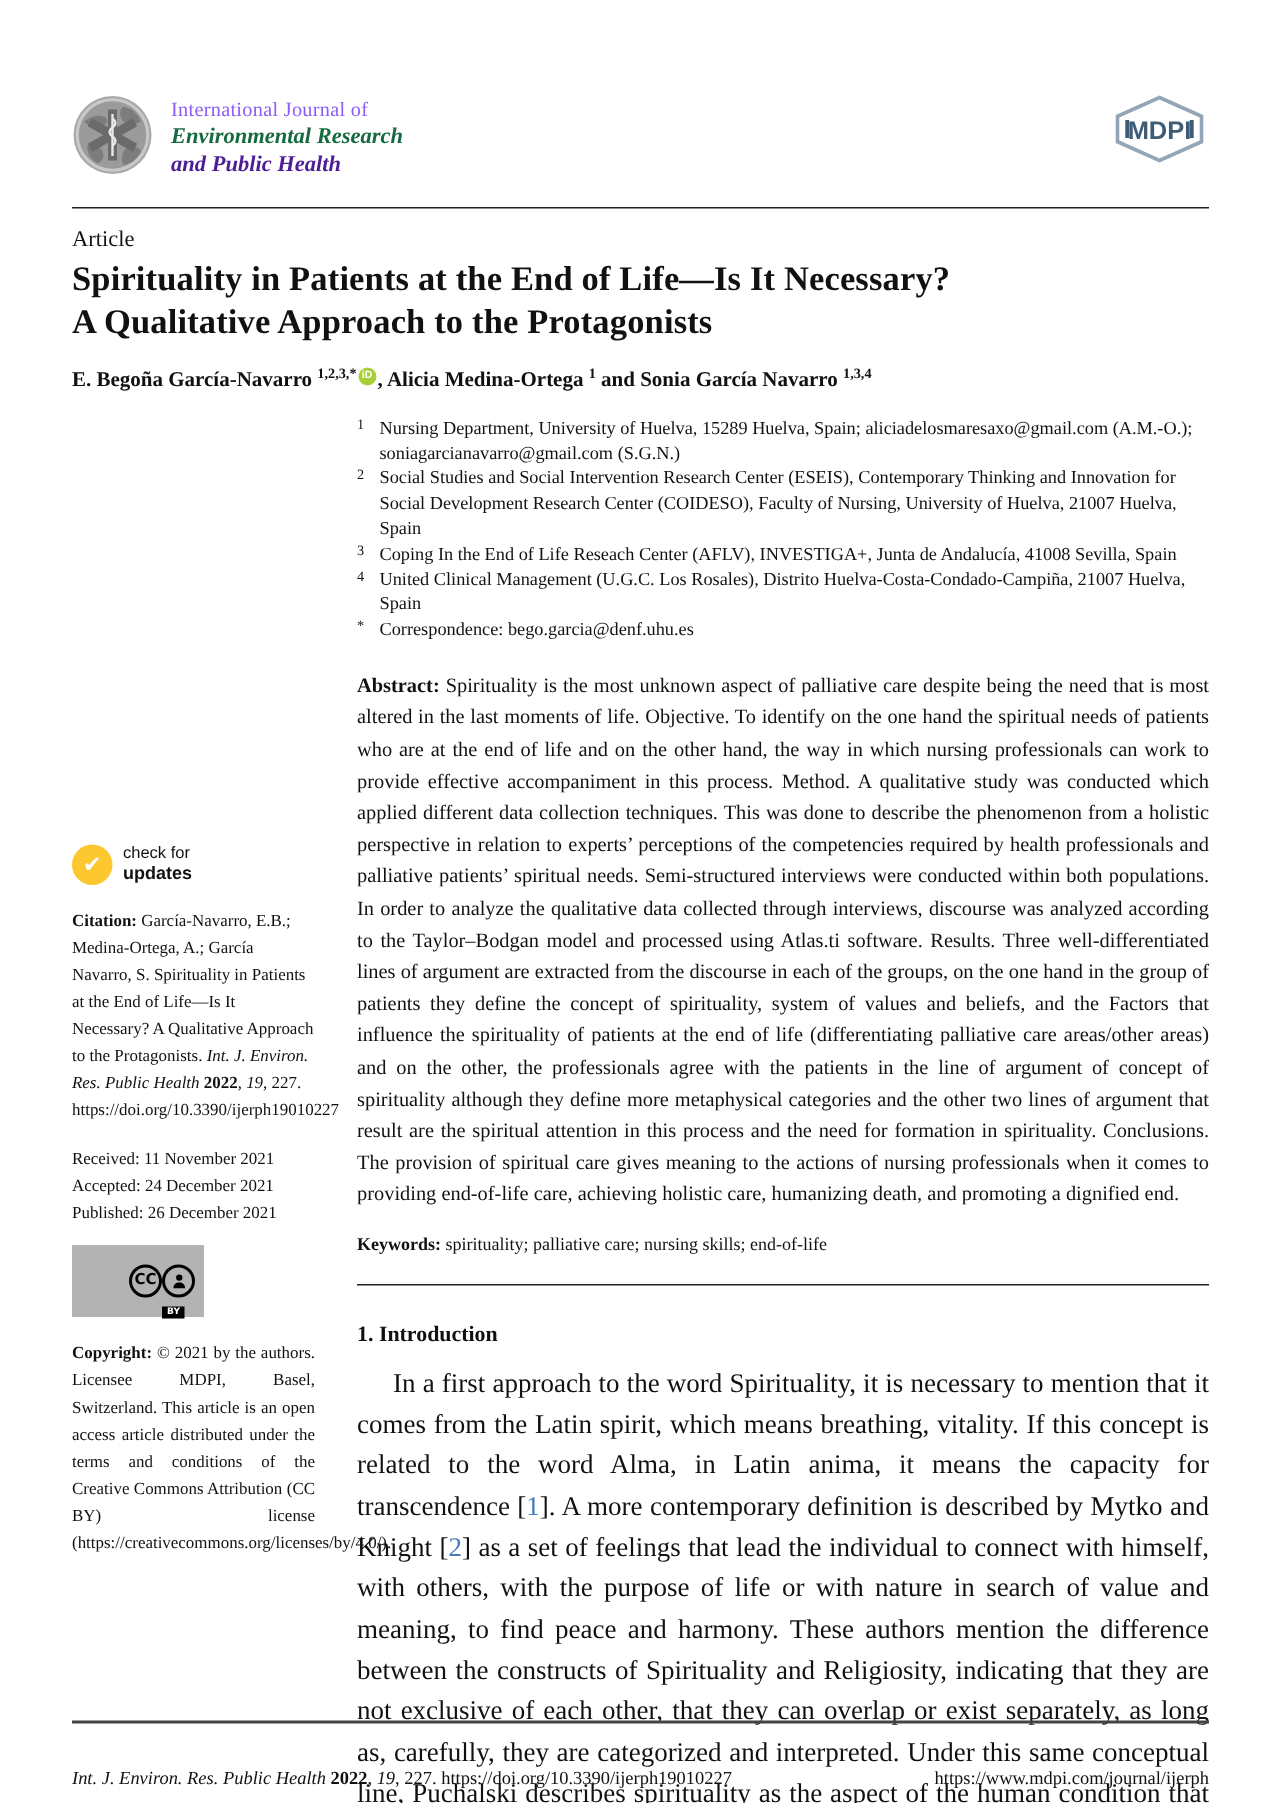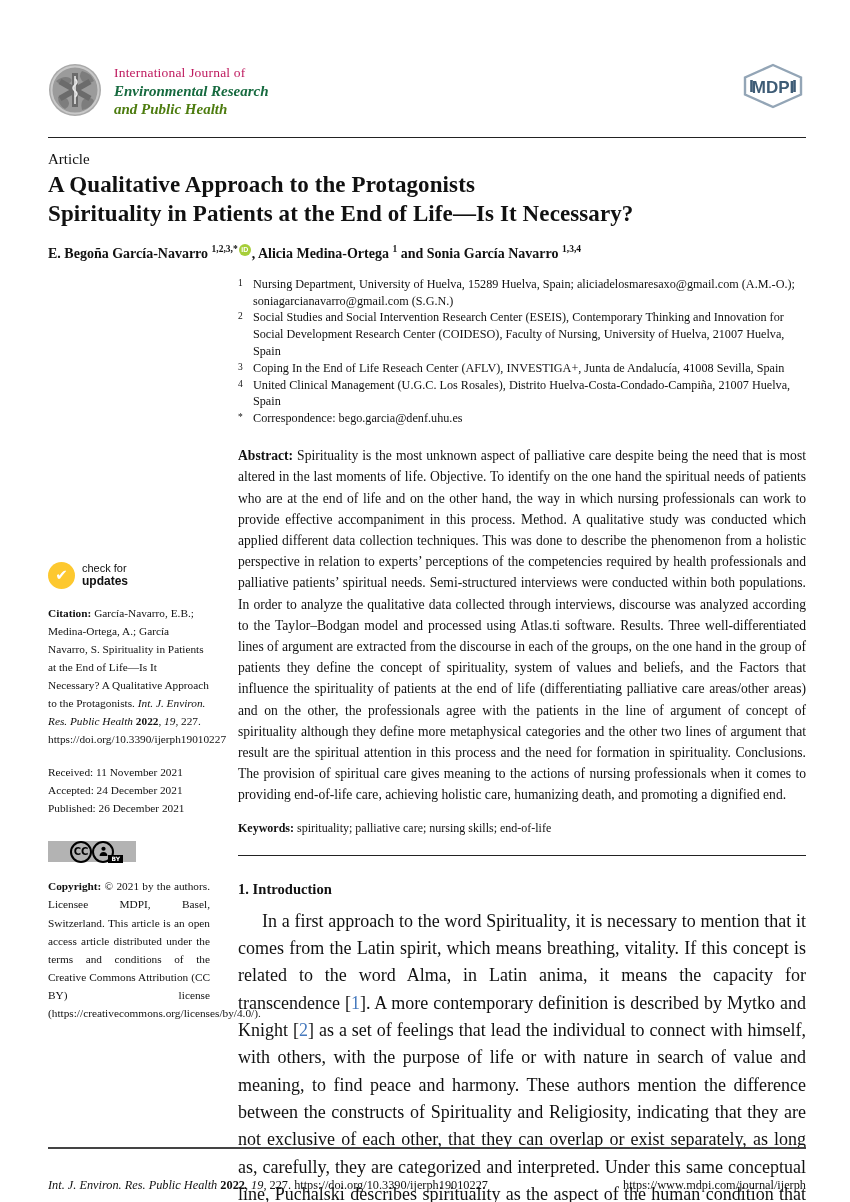--- a/index.html
+++ b/index.html
@@ -6,21 +6,21 @@
   html,body { background:#888; }
   .page {
     position:relative; width:850px; height:1202px; background:#ffffff;
     margin:0 auto; font-family:"Liberation Serif", serif; color:#111;
     padding:63px 44px 0 48px; overflow:hidden;
   }
   
   .header-row { display:flex; justify-content:space-between; align-items:flex-start; }
   .brand { display:flex; align-items:center; gap:12px; }
   .journal-name { font-size:13.5px; line-height:1.25; }
-  .journal-name .jn1 { color:#be185d; letter-spacing:.2px; }
+  .journal-name .jn1 { color:#8b5cf6; letter-spacing:.2px; }
   .journal-name .jn2 { font-weight:bold; font-style:italic; font-size:15px; }
   .header-rule { border:none; border-top:1.4px solid #222; margin-top:16px; }
   
   .article-label { font-size:15px; margin-top:13px; }
   .paper-title { font-size:23px; font-weight:bold; line-height:1.24; margin-top:3px; letter-spacing:.1px; }
   .authors { font-size:14px; font-weight:bold; margin-top:16px; }
   .authors sup { font-size:9.5px; font-weight:bold; }
   .orcid {
     display:inline-block; width:12px; height:12px; border-radius:50%;
     color:#fff; font-family:"Liberation Sans", sans-serif; font-size:7px; font-weight:bold;
@@ -31,22 +31,22 @@
   .sidebar { width:162px; flex:0 0 162px; margin-right:28px; margin-top:286px; font-size:11.3px; line-height:1.6; }
   .main { flex:1; min-width:0; }
   
   .check-badge { display:flex; align-items:center; gap:7px; cursor:pointer; }
   .check-circle { width:27px; height:27px; border-radius:50%; color:#fff; font-size:15px; font-weight:bold;
     display:flex; align-items:center; justify-content:center; font-family:"DejaVu Sans", sans-serif; }
   .check-text { font-family:"Liberation Sans", sans-serif; font-size:11px; line-height:1.15; color:#111; }
   .check-text .b2 { font-weight:bold; font-size:12px; }
   .side-block { margin-top:15px; }
   .side-block .lbl { font-weight:bold; }
-  .cc-badge { margin-top:24px; width:88px; height:21px; background:#b3b3b3; display:flex; align-items:center;
-    justify-content:center; padding:0 6px; position:relative; }
+  .cc-badge { margin-top:12px; width:88px; height:48px; background:#b3b3b3; display:flex; align-items:center;
+    justify-content:flex-end; padding:0 6px; position:relative; }
   .cc-circle { width:22px; height:22px; border-radius:50%; border:2.2px solid #000; background:#b3b3b3;
     display:flex; align-items:center; justify-content:center; font-family:"DejaVu Sans", sans-serif;
     font-weight:bold; font-size:10px; color:#000; }
   .by-tag { position:absolute; right:13px; bottom:-1px; background:#000; color:#fff;
     font-family:"DejaVu Sans", sans-serif; font-size:6px; font-weight:bold; padding:0 3px; line-height:8px; }
   .justify { text-align:justify; }
   
   .affil { display:flex; font-size:12.2px; line-height:1.38; }
   .affil .sup { width:15px; flex:0 0 15px; font-size:9.5px; padding-top:1px; }
   .abstract { margin-top:18px; font-size:13.6px; line-height:1.56; text-align:justify; }
@@ -82,38 +82,38 @@
             <line x1="12" y1="18.5" x2="42" y2="35.5"></line>
             <line x1="42" y1="18.5" x2="12" y2="35.5"></line>
           </g>
           <line x1="27" y1="13" x2="27" y2="41" stroke="#e8e8e8" stroke-width="1.6"></line>
           <path d="M27 16 q4 3 0 6 q-4 3 0 6 q4 3 0 6" fill="none" stroke="#e8e8e8" stroke-width="1.6"></path>
         </svg>
       </span>
       <div class="journal-name">
         <div class="jn1">International Journal of</div>
         <div class="jn2 green" style="color: rgb(22, 106, 63);">Environmental Research</div>
-        <div class="jn2 green" style="color: #4d7c0f;">and Public Health</div>
+        <div class="jn2 green" style="color: #4c1d95;">and Public Health</div>
       </div>
     </div>
     <span class="mdpi-logo">
       <svg width="66" height="46" viewBox="0 0 66 46">
         <polygon points="33,2 61,14.5 61,31.5 33,44 5,31.5 5,14.5" fill="none" stroke="#93a5b6" stroke-width="2.4"></polygon>
         <line x1="11.5" y1="17" x2="11.5" y2="29" stroke="#3e5c76" stroke-width="2.6"></line>
         <line x1="54.5" y1="17" x2="54.5" y2="29" stroke="#3e5c76" stroke-width="2.6"></line>
         <text x="33" y="29.5" text-anchor="middle" font-family="Liberation Sans, sans-serif" font-weight="bold" font-size="17" fill="#3e5c76">MDPI</text>
       </svg>
     </span>
   </div>
   <hr class="header-rule">
 
   <div class="article-label">Article</div>
   <div class="paper-title">
+    <div>Spirituality in Patients at the End of Life—Is It Necessary?</div>
     <div>A Qualitative Approach to the Protagonists</div>
-    <div>Spirituality in Patients at the End of Life—Is It Necessary?</div>
   </div>
   <div class="authors"><span>E. Begoña García-Navarro</span>&nbsp;<sup>1,2,3,*</sup><span class="orcid" style="background: rgb(166, 206, 57);">iD</span><span>, </span><span>Alicia Medina-Ortega</span>&nbsp;<sup>1</sup><span> and </span><span>Sonia García Navarro</span>&nbsp;<sup>1,3,4</sup>
   </div>
 
   <div class="cols">
 
     <div class="sidebar">
       <div class="check-badge">
         <span class="check-circle" style="background: rgb(253, 200, 47);">✔</span>
         <span class="check-text">

